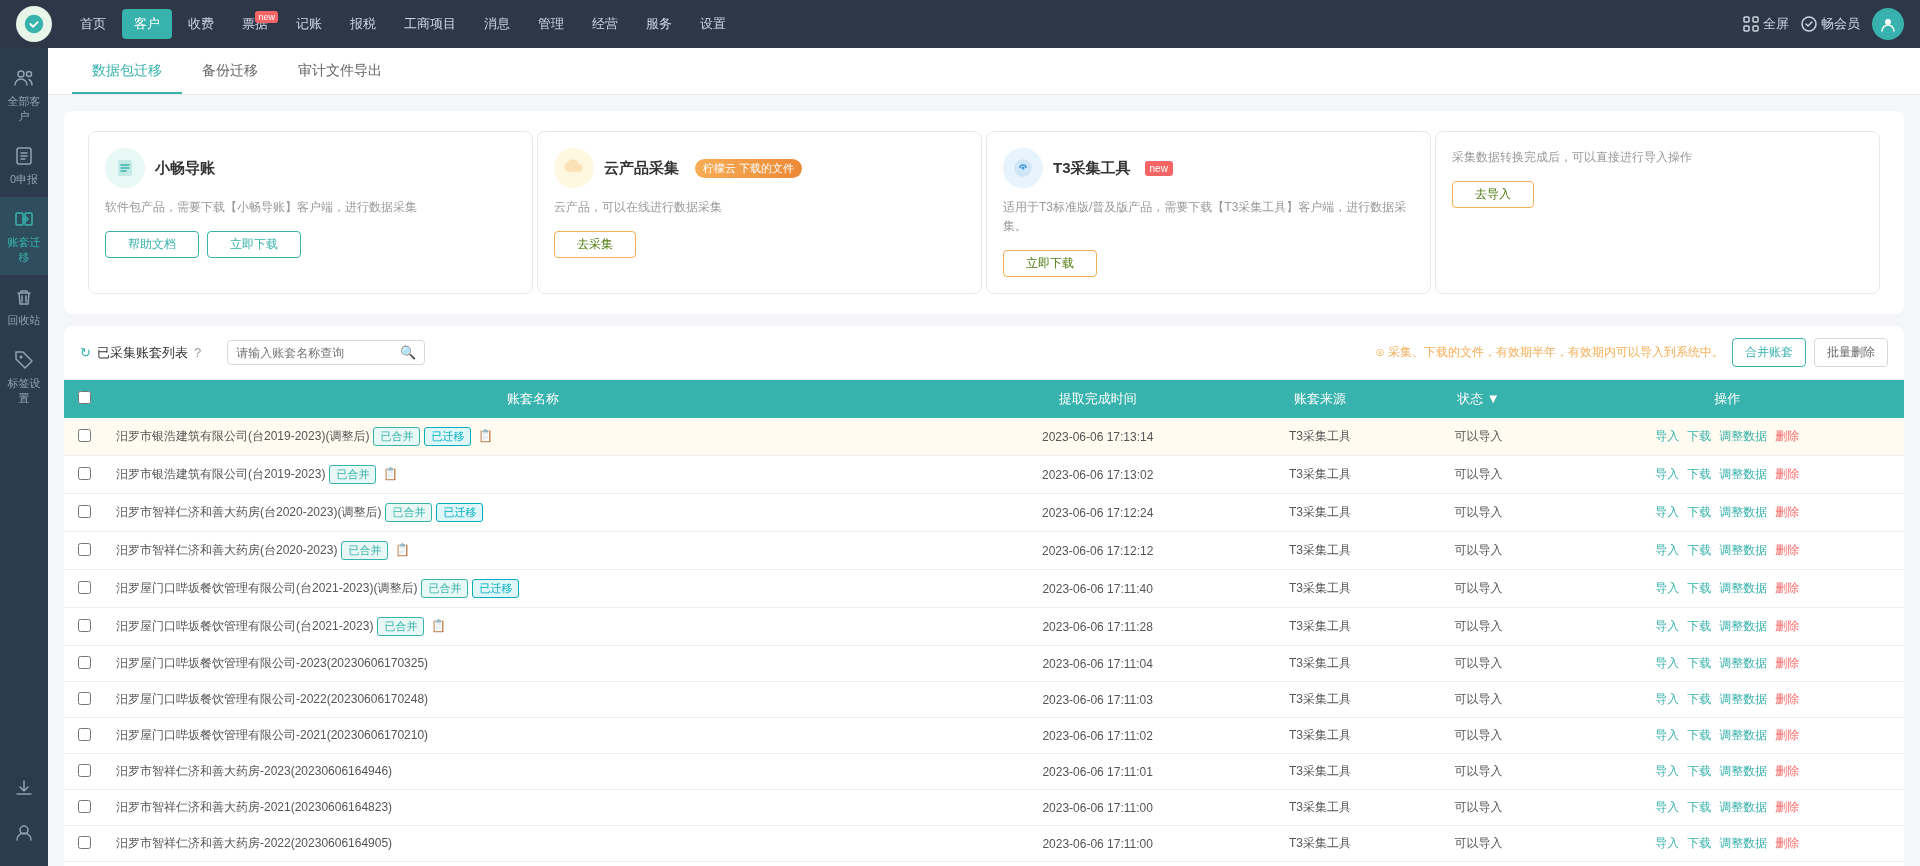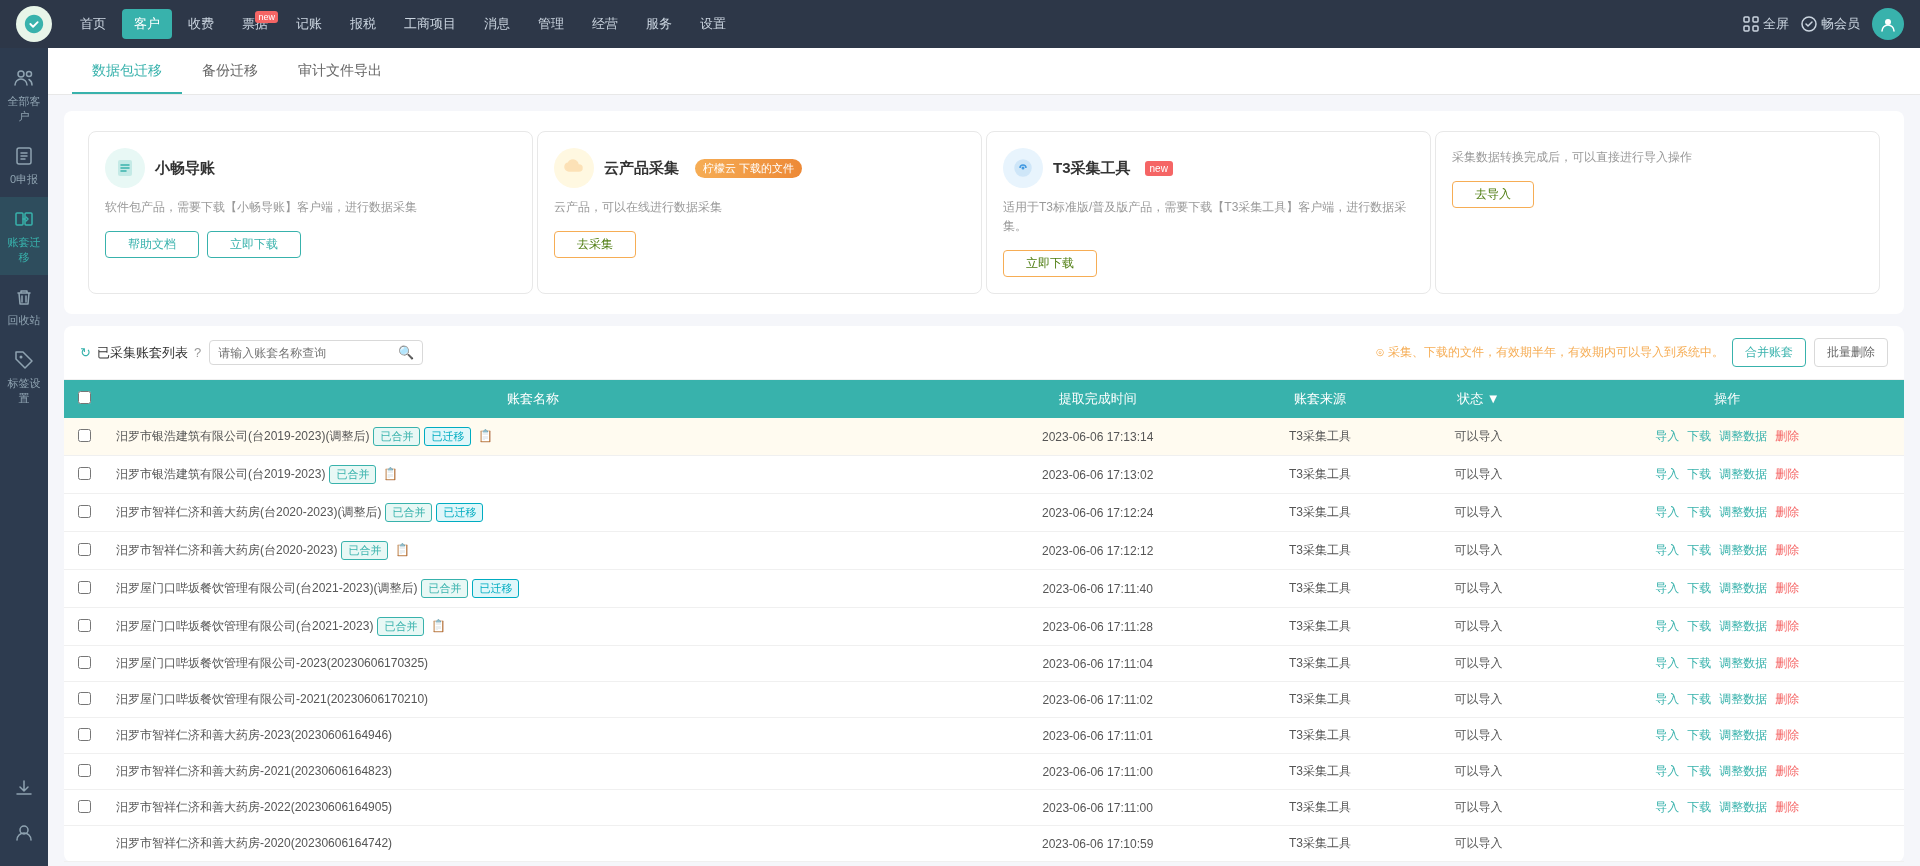--- a/index.html
+++ b/index.html
@@ -52,21 +52,21 @@
     .btn-outline.orange { border-color: #f6ad55; color: #4d7c0f; }
     .badge-new-card { background: #f56565; color: #fff; font-size: 10px; padding: 2px 5px; border-radius: 3px; margin-left: 4px; }
 
     
     .table-section { margin: 12px 16px; background: #fff; border-radius: 8px; flex: 1; }
     .table-toolbar { display: flex; align-items: center; padding: 12px 16px; gap: 8px; border-bottom: 1px solid #f0f0f0; }
     .toolbar-left { display: flex; align-items: center; gap: 8px; flex: 1; }
     .toolbar-title { font-size: 13px; color: #333; display: flex; align-items: center; gap: 6px; }
     .toolbar-title .refresh-icon { color: #38b2ac; cursor: pointer; }
     .toolbar-title .help-icon { color: #999; cursor: pointer; }
-    .search-box { display: flex; align-items: center; border: 1px solid #d9d9d9; border-radius: 4px; padding: 4px 8px; gap: 20px; }
+    .search-box { display: flex; align-items: center; border: 1px solid #d9d9d9; border-radius: 4px; padding: 4px 8px; gap: 4px; margin-left: 18px; }
     .search-box input { border: none; outline: none; font-size: 12px; width: 160px; }
     .search-box .search-icon { color: #999; cursor: pointer; }
     .toolbar-right { display: flex; align-items: center; gap: 8px; color: #f6ad55; font-size: 12px; }
     .toolbar-right .tip-text { color: #f6ad55; }
     .btn-merge { background: #fff; border: 1px solid #38b2ac; color: #38b2ac; padding: 5px 12px; border-radius: 4px; cursor: pointer; font-size: 12px; }
     .btn-batch-delete { background: #fff; border: 1px solid #d9d9d9; color: #666; padding: 5px 12px; border-radius: 4px; cursor: pointer; font-size: 12px; }
 
     
     .data-table { width: 100%; border-collapse: collapse; }
     .data-table thead th { background: #38b2ac; color: #fff; padding: 10px 12px; text-align: center; font-size: 13px; font-weight: 500; }
@@ -371,20 +371,28 @@
               <tr>
                 <td><input type="checkbox" style=""></td>
                 <td class="name-cell">汨罗屋门口哔坂餐饮管理有限公司-2023(20230606170325)</td>
                 <td>2023-06-06 17:11:04</td>
                 <td>T3采集工具</td>
                 <td class="status-badge">可以导入</td>
                 <td><span class="action-link">导入</span><span class="action-link">下载</span><span class="action-link">调整数据</span><span class="action-link delete">删除</span></td>
               </tr>
               <tr>
                 <td><input type="checkbox" style=""></td>
+                <td class="name-cell">汨罗屋门口哔坂餐饮管理有限公司-2022(20230606170248)</td>
+                <td>2023-06-06 17:11:03</td>
+                <td>T3采集工具</td>
+                <td class="status-badge">可以导入</td>
+                <td><span class="action-link">导入</span><span class="action-link">下载</span><span class="action-link">调整数据</span><span class="action-link delete">删除</span></td>
+              </tr>
+              <tr>
+                <td><input type="checkbox" style=""></td>
                 <td class="name-cell">汨罗屋门口哔坂餐饮管理有限公司-2021(20230606170210)</td>
                 <td>2023-06-06 17:11:02</td>
                 <td>T3采集工具</td>
                 <td class="status-badge">可以导入</td>
                 <td><span class="action-link">导入</span><span class="action-link">下载</span><span class="action-link">调整数据</span><span class="action-link delete">删除</span></td>
               </tr>
               <tr>
                 <td><input type="checkbox" style=""></td>
                 <td class="name-cell">汨罗市智祥仁济和善大药房-2023(20230606164946)</td>
                 <td>2023-06-06 17:11:01</td>

